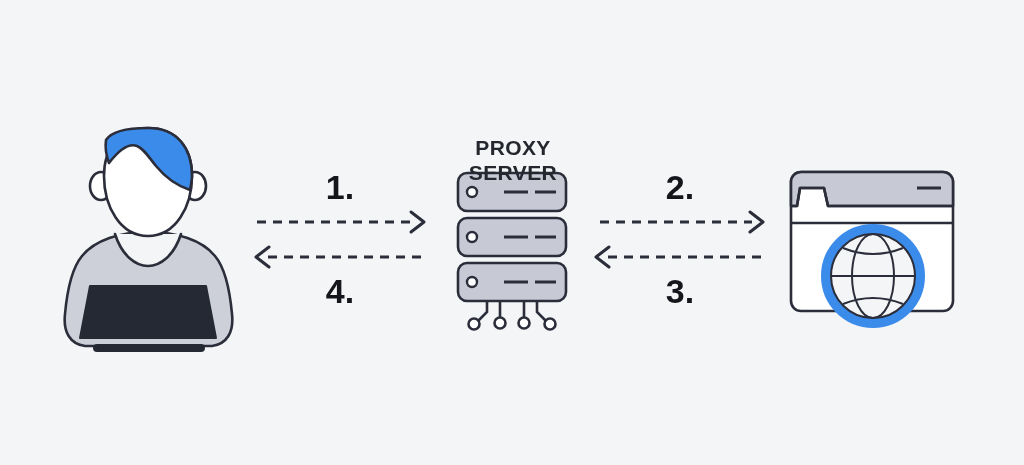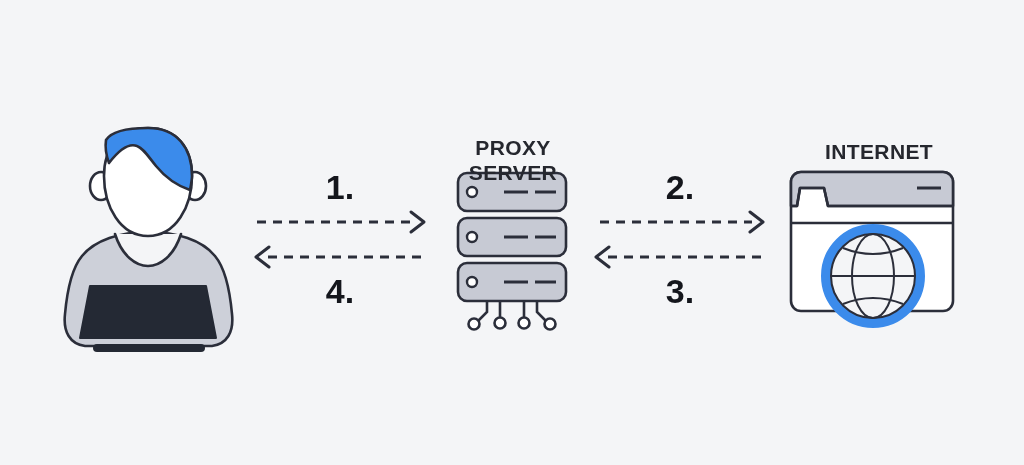--- a/index.html
+++ b/index.html
@@ -190,21 +190,20 @@
         <line x1="831" y1="276" x2="915" y2="276"></line>
         <path d="M 843 248 Q 873 260 903 248"></path>
         <path d="M 843 304 Q 873 292 903 304"></path>
       </g>
     </g>
   </svg>
 
   <div class="label node-title" id="proxy-title">PROXY
 SERVER</div>
 
-  <div class="label node-title" id="internet-title">INTERNET</div>
 
   <div class="step-num" id="step-1">1.</div>
 
   <div class="step-num" id="step-4">4.</div>
 
   <div class="step-num" id="step-2">2.</div>
 
   <div class="step-num" id="step-3">3.</div>
 
 </div>

